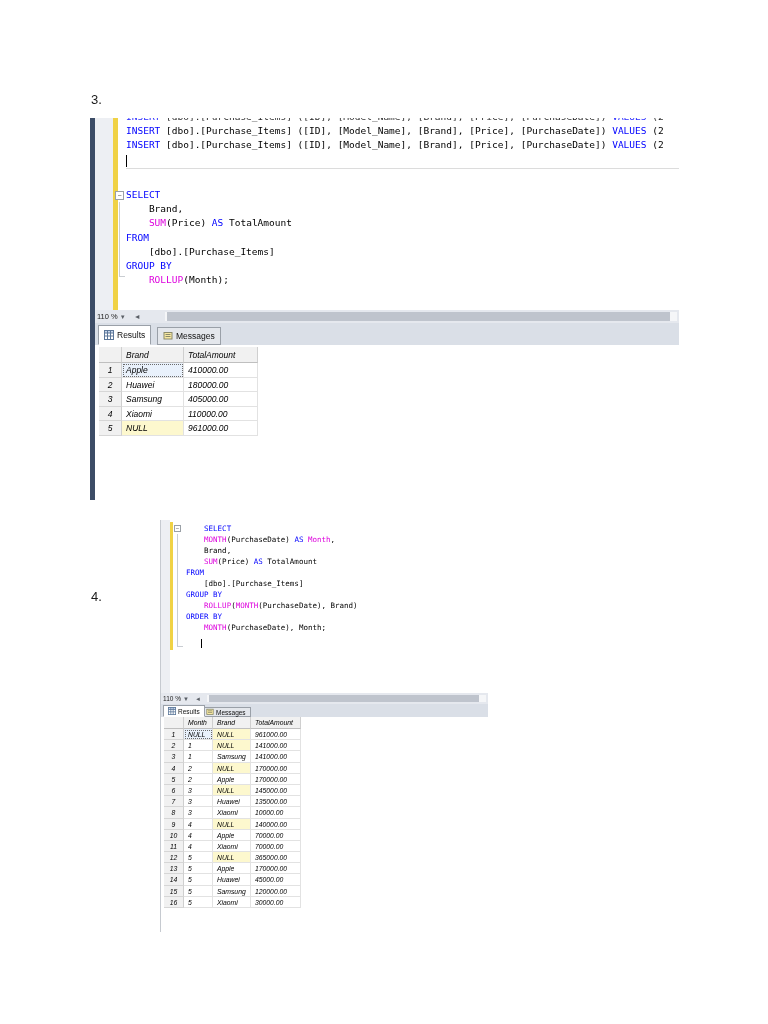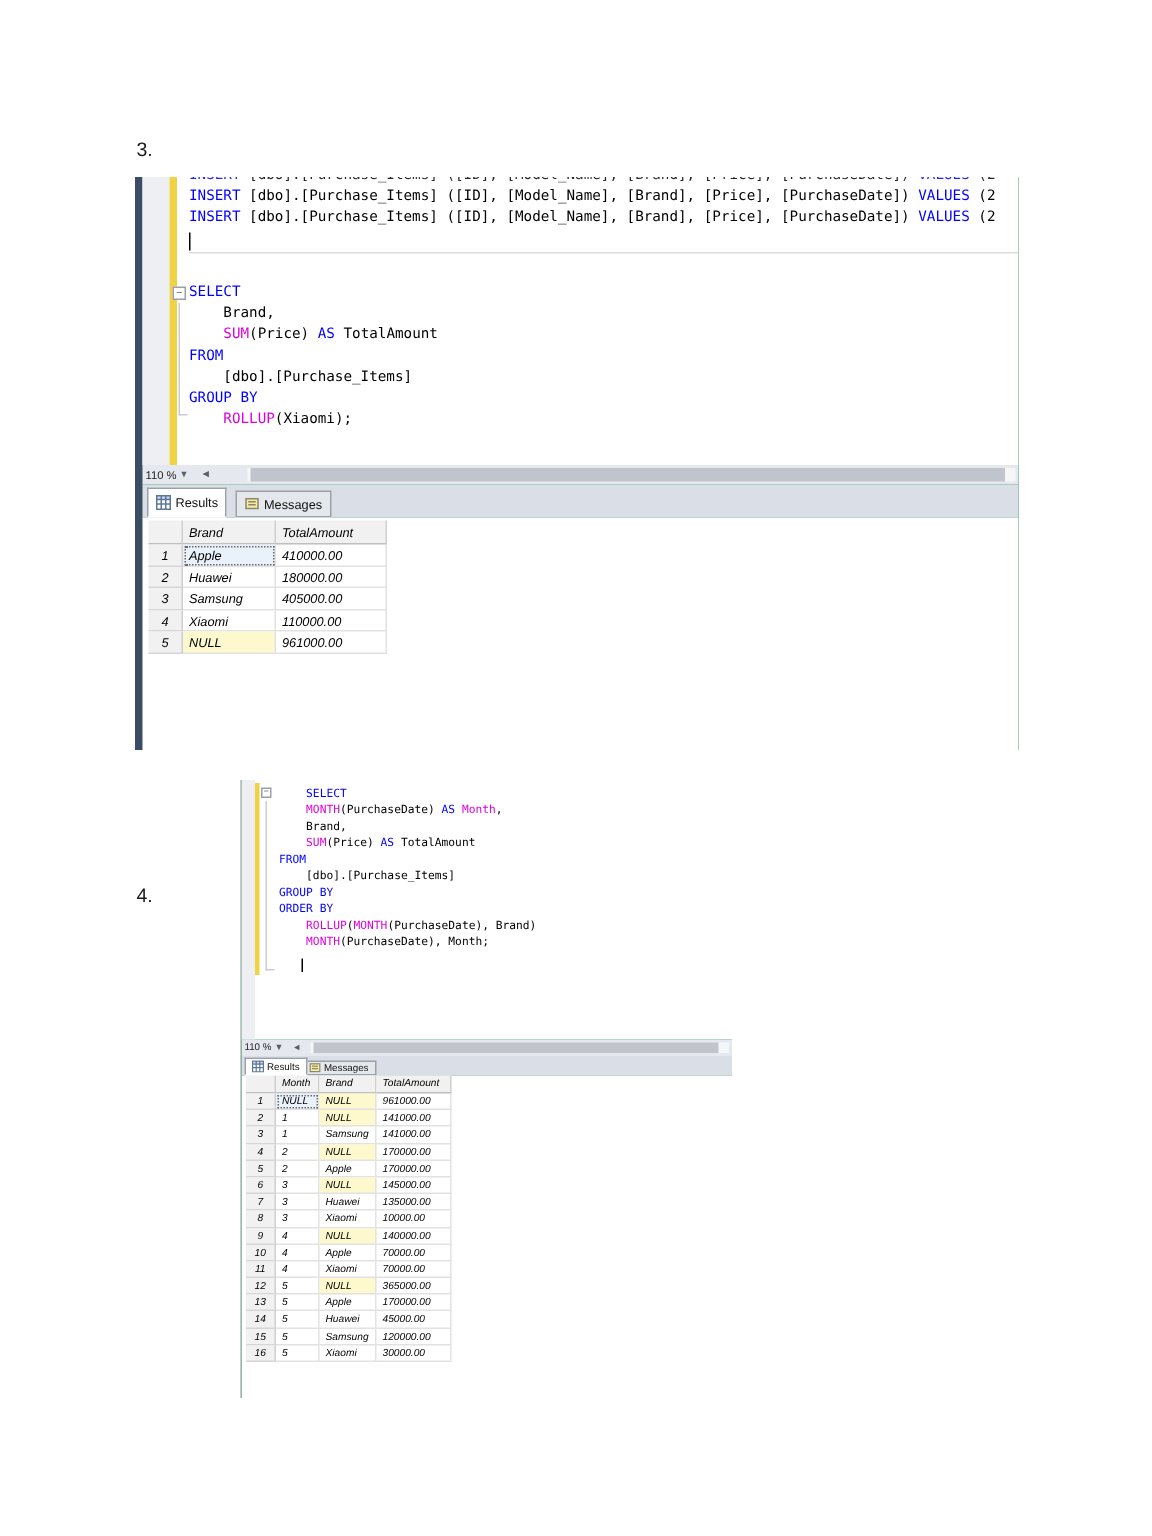--- a/index.html
+++ b/index.html
@@ -131,21 +131,21 @@
     <div id="s1-divider" class="editor-divider"></div>
     <div id="s1-cbox" class="cbox">−</div>
     <div id="s1-guide" class="guide"></div>
     <div id="s1-select" class="code">
         <div class="code-line"><span class="tok-k">SELECT</span></div>
         <div class="code-line"><span class="tok-p">    Brand,</span></div>
         <div class="code-line"><span class="tok-p">    </span><span class="tok-f">SUM</span><span class="tok-p">(Price) </span><span class="tok-k">AS</span><span class="tok-p"> TotalAmount</span></div>
         <div class="code-line"><span class="tok-k">FROM</span></div>
         <div class="code-line"><span class="tok-p">    [dbo].[Purchase_Items]</span></div>
         <div class="code-line"><span class="tok-k">GROUP BY</span></div>
-        <div class="code-line"><span class="tok-p">    </span><span class="tok-f">ROLLUP</span><span class="tok-p">(Xiaomi);</span></div>
+        <div class="code-line"><span class="tok-p">    </span><span class="tok-f">ROLLUP</span><span class="tok-p">(Month);</span></div>
       </div>
   </div>
 
   <div id="s1-scroll" class="scrollrow">
     <div class="zoom-ctl">
       <span>110 %</span>
       <span class="dd-arrow">▼</span>
       <span class="scroll-left">◄</span>
     </div>
     <div id="s1-track" class="track">
@@ -217,22 +217,22 @@
     <div id="s2-cbox" class="cbox">−</div>
     <div id="s2-guide" class="guide"></div>
     <div id="s2-code" class="code">
         <div class="code-line"><span class="tok-p">    </span><span class="tok-k">SELECT</span></div>
         <div class="code-line"><span class="tok-p">    </span><span class="tok-f">MONTH</span><span class="tok-p">(PurchaseDate) </span><span class="tok-k">AS</span><span class="tok-p"> </span><span class="tok-f">Month</span><span class="tok-p">,</span></div>
         <div class="code-line"><span class="tok-p">    Brand,</span></div>
         <div class="code-line"><span class="tok-p">    </span><span class="tok-f">SUM</span><span class="tok-p">(Price) </span><span class="tok-k">AS</span><span class="tok-p"> TotalAmount</span></div>
         <div class="code-line"><span class="tok-k">FROM</span></div>
         <div class="code-line"><span class="tok-p">    [dbo].[Purchase_Items]</span></div>
         <div class="code-line"><span class="tok-k">GROUP BY</span></div>
+        <div class="code-line"><span class="tok-p">    </span><span class="tok-f">ROLLUP</span><span class="tok-p">(</span><span class="tok-f">MONTH</span><span class="tok-p">(PurchaseDate), Brand)</span></div>
         <div class="code-line"><span class="tok-k">ORDER BY</span></div>
-        <div class="code-line"><span class="tok-p">    </span><span class="tok-f">ROLLUP</span><span class="tok-p">(</span><span class="tok-f">MONTH</span><span class="tok-p">(PurchaseDate), Brand)</span></div>
         <div class="code-line"><span class="tok-p">    </span><span class="tok-f">MONTH</span><span class="tok-p">(PurchaseDate), Month;</span></div>
       </div>
     <div id="s2-caret" class="caret"></div>
   </div>
 
   <div id="s2-scroll" class="scrollrow">
     <div class="zoom-ctl">
       <span>110 %</span>
       <span class="dd-arrow">▼</span>
       <span class="scroll-left">◄</span>

